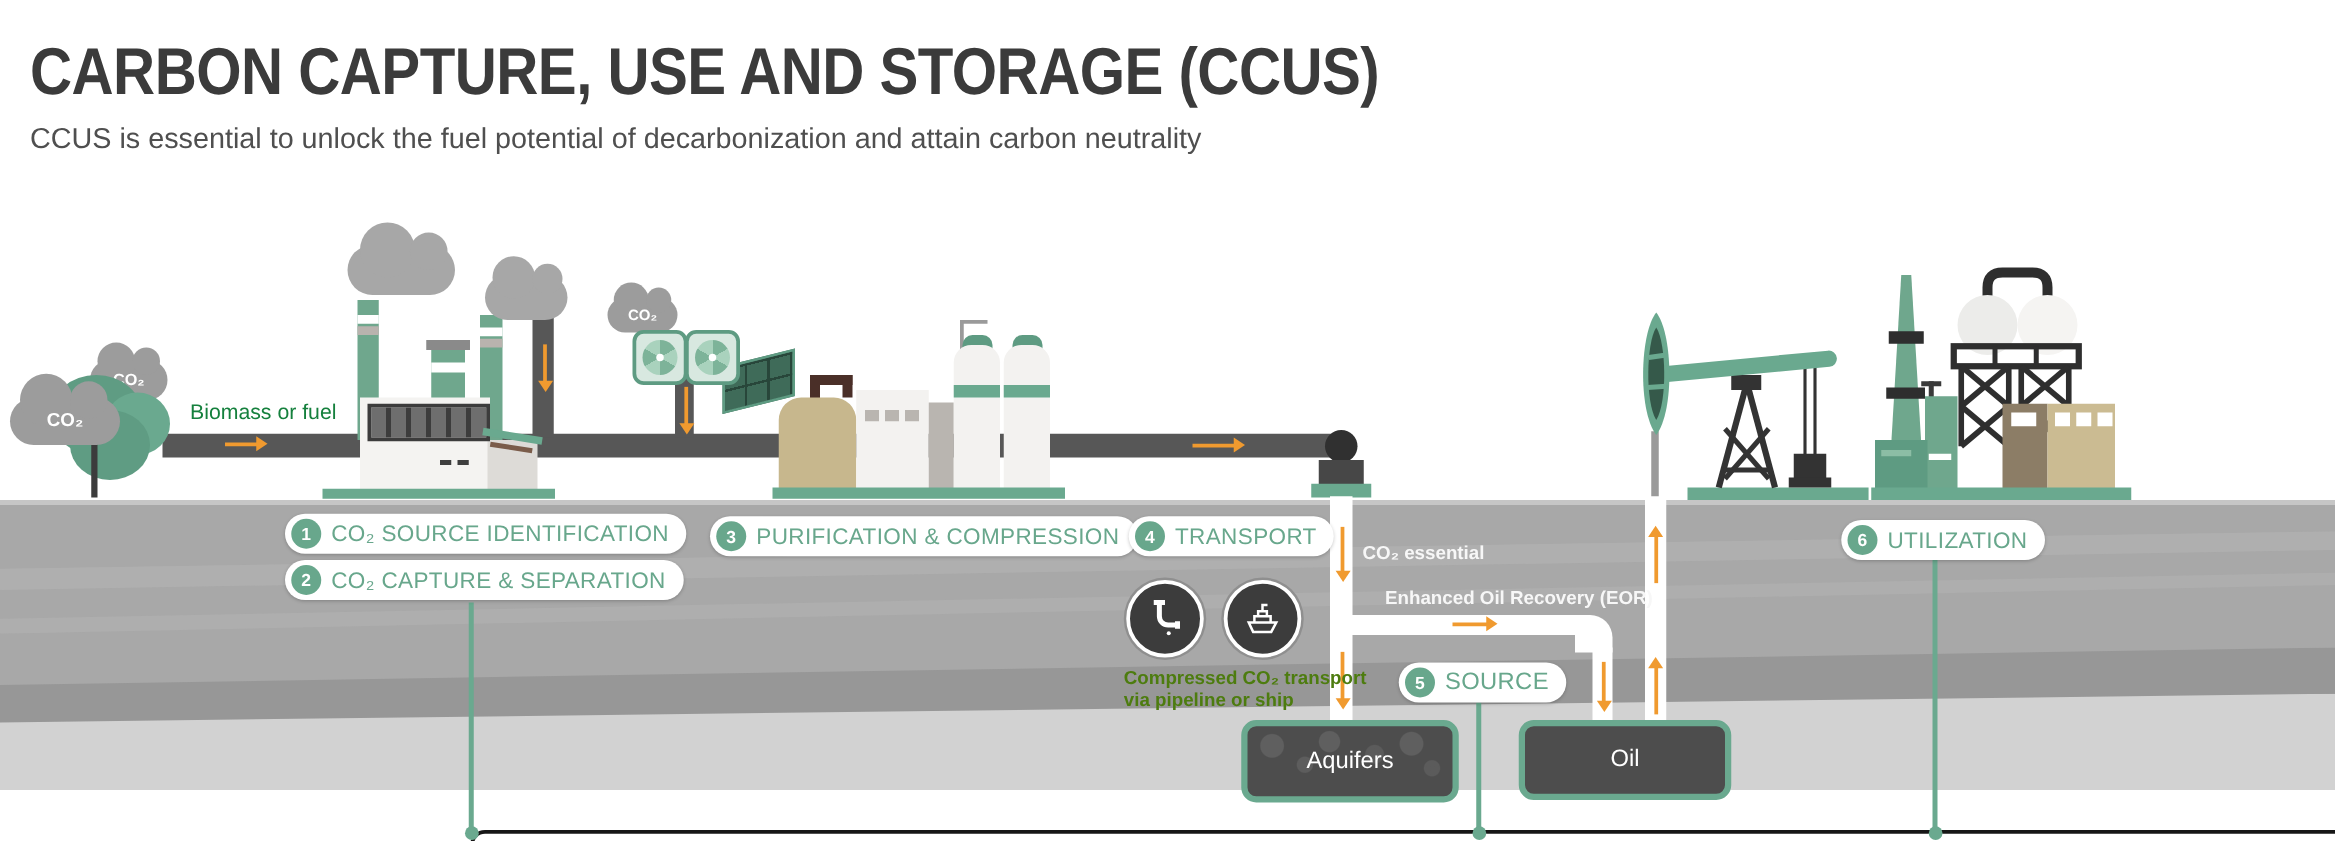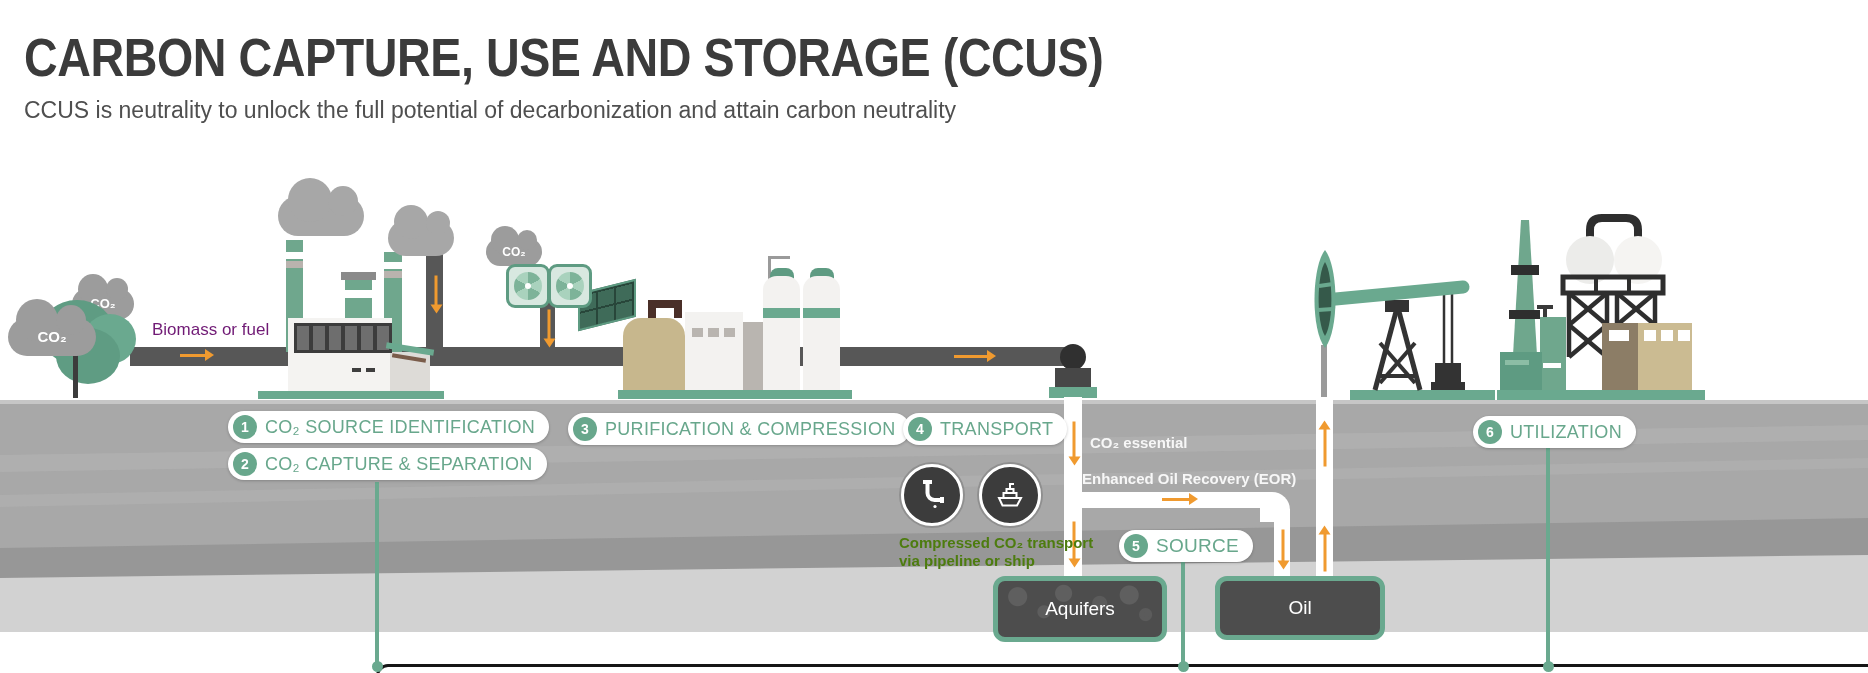--- a/index.html
+++ b/index.html
@@ -88,21 +88,21 @@
       border:2px solid #5e9b82;}
   .winstrip{position:absolute;border:3px solid #3c3c3c;background:repeating-linear-gradient(90deg,#6e6e6e 0 12px,#3c3c3c 12px 16px);}
   svg{display:block;}
 </style>
 </head>
 <body>
 
 <div class="stage">
 
   <h1 class="title">CARBON CAPTURE, USE AND STORAGE (CCUS)</h1>
-  <p class="subtitle">CCUS is neutrality to unlock the full potential of decarbonization and attain carbon neutrality</p>
+  <p class="subtitle">CCUS is essential to unlock the fuel potential of decarbonization and attain carbon neutrality</p>
 
   <div class="ground">
     <div class="edge"></div>
     <div class="streak1"></div>
     <div class="streak2"></div>
     <div class="darkband"></div>
     <div class="lightband"></div>
     <div class="whiteband"></div>
   </div>
 
@@ -121,21 +121,21 @@
     <div class="abs" style="left:56px;top:328px;width:64px;height:56px;border-radius:50%;background:#5f9c83;z-index:2;"></div>
     <div class="abs" style="left:73px;top:340px;width:5px;height:58px;background:#3c3c3c;z-index:3;"></div>
     <div class="abs" style="left:64px;top:330px;width:4px;height:22px;background:#3c3c3c;transform:rotate(28deg);z-index:3;"></div>
   </div>
   <div class="cloud" style="left:8px;top:318px;width:88px;height:38px;z-index:3;">
     <i style="width:42px;height:42px;left:8px;top:-19px;"></i>
       <i style="width:30px;height:30px;left:48px;top:-13px;"></i>
     <span class="cl" style="line-height:38px;">CO₂</span>
   </div>
 
-  <div class="abs" style="left:152px;top:320px;font-size:17px;color:#701a75;z-index:3;">Biomass or fuel</div>
+  <div class="abs" style="left:152px;top:320px;font-size:17px;color:#15803d;z-index:3;">Biomass or fuel</div>
   <span class="fa" style="left:180px;top:354px;width:26px;"></span>
 
   <div>
     <div class="abs teal" style="left:286px;top:240px;width:17px;height:112px;z-index:2;"></div>
     <div class="abs" style="left:286px;top:252px;width:17px;height:7px;background:#fff;z-index:2;"></div>
     <div class="abs" style="left:286px;top:261px;width:17px;height:7px;background:#b9b3ae;z-index:2;"></div>
     <div class="abs teal" style="left:384px;top:252px;width:18px;height:100px;z-index:2;"></div>
     <div class="abs" style="left:384px;top:262px;width:18px;height:7px;background:#fff;z-index:2;"></div>
     <div class="abs" style="left:384px;top:271px;width:18px;height:7px;background:#b9b3ae;z-index:2;"></div>
     <div class="cloud smoke" style="left:278px;top:196px;width:86px;height:40px;z-index:2;">
@@ -210,21 +210,21 @@
   <div class="abs" style="left:1321px;top:345px;width:6px;height:53px;background:#9a9a9a;z-index:2;"></div>
 
   <span class="fa d" style="left:1074px;top:420px;width:36px;"></span>
   <span class="fa d" style="left:1074px;top:520px;width:38px;"></span>
   <span class="fa" style="left:1162px;top:498px;width:28px;"></span>
   <span class="fa d" style="left:1283px;top:528px;width:32px;"></span>
   <span class="fa u" style="left:1325px;top:465px;width:38px;"></span>
   <span class="fa u" style="left:1325px;top:570px;width:38px;"></span>
 
   <div class="ulabel" style="left:1090px;top:434px;">CO₂ essential</div>
-  <div class="ulabel" style="left:1082px;top:470px;text-align:center;">Enhanced Oil Recovery (EOR)</div>
+  <div class="ulabel" style="left:1108px;top:470px;text-align:center;">Enhanced Oil Recovery (EOR)</div>
 
   <div class="ticon" style="left:901px;top:464px;">
     <svg width="34" height="34" viewBox="0 0 34 34" fill="none" stroke="#fff">
       <rect x="8" y="2" width="9" height="4" fill="#fff" stroke="none"></rect>
       <path d="M12.5 6 v9 a7 7 0 0 0 7 7 h6" stroke-width="4"></path>
       <rect x="25" y="19" width="4" height="6" fill="#fff" stroke="none"></rect>
       <circle cx="20" cy="28.5" r="1.6" fill="#fff" stroke="none"></circle>
     </svg>
   </div>
   <div class="ticon" style="left:979px;top:464px;">

